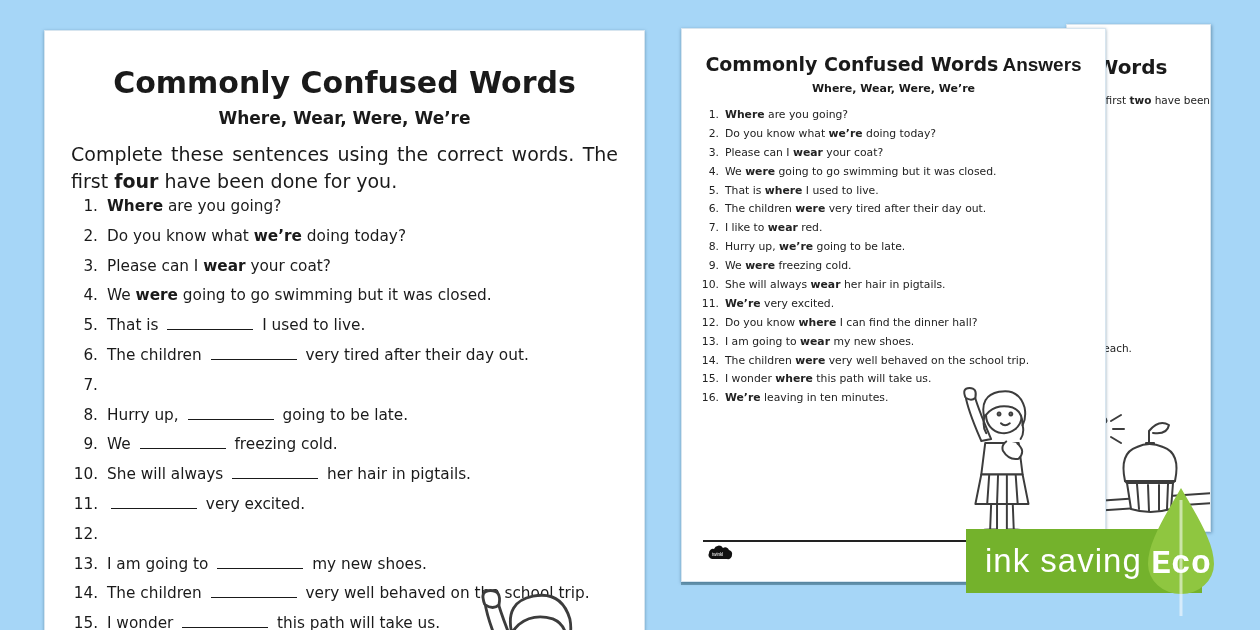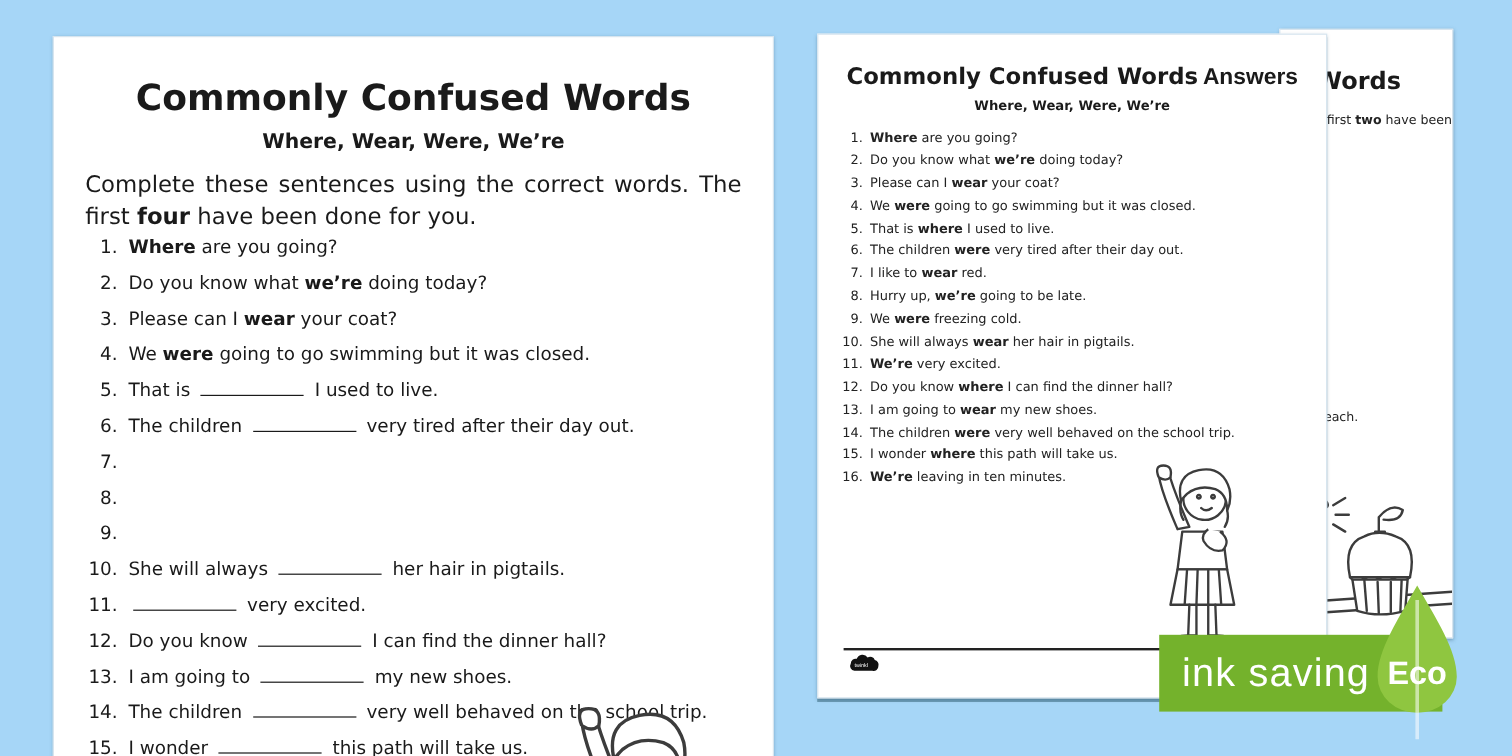--- a/index.html
+++ b/index.html
@@ -45,21 +45,21 @@
   #bg-fragments .bg-frag:nth-child(4){top:317px;}
   .bg-art{position:absolute;left:0;top:344px;width:145px;}
 
   
   .eco-banner{position:absolute;left:966px;top:529px;width:236px;height:64px;z-index:5;
               background:#74B22C;display:flex;align-items:center;}
   .eco-banner .label{color:#fff;font-size:33px;margin-left:19px;letter-spacing:1px;
               font-family:"Liberation Sans",sans-serif;}
   .eco-leaf{position:absolute;left:1146px;top:486px;width:70px;height:132px;z-index:6;}
   .eco-text{position:absolute;left:1146px;top:546px;width:70px;text-align:center;z-index:7;
-            color:#fff;font-weight:700;font-size:27px;font-family:Liberation Sans, sans-serif;}
+            color:#fff;font-weight:700;font-size:33px;font-family:Liberation Mono, monospace;}
 
   svg .ln{fill:none;stroke:#3c3c3c;stroke-width:2;stroke-linecap:round;stroke-linejoin:round;}
   svg .fw{fill:#fff;stroke:#3c3c3c;stroke-width:2;stroke-linejoin:round;}
 </style>
 </head>
 <body>
 
 <div class="stage" style="background: rgb(166, 214, 247);">
 
   <div class="page page-third">
@@ -207,35 +207,36 @@
         </li>
         <li>
           <span class="num">6.</span>
           <span class="txt">The children <span class="blank"></span> very tired after their day out.</span>
         </li>
         <li>
           <span class="num">7.</span>
         </li>
         <li>
           <span class="num">8.</span>
+          <span class="txt">Hurry up, <span class="blank"></span> going to be late.</span>
         </li>
         <li>
           <span class="num">9.</span>
+          <span class="txt">We <span class="blank"></span> freezing cold.</span>
         </li>
         <li>
           <span class="num">10.</span>
           <span class="txt">She will always <span class="blank"></span> her hair in pigtails.</span>
         </li>
         <li>
           <span class="num">11.</span>
           <span class="txt"><span class="blank"></span> very excited.</span>
         </li>
         <li>
           <span class="num">12.</span>
-          <span class="txt">Do you know <span class="blank"></span> I can find the dinner hall?</span>
         </li>
         <li>
           <span class="num">13.</span>
           <span class="txt">I am going to <span class="blank"></span> my new shoes.</span>
         </li>
         <li>
           <span class="num">14.</span>
           <span class="txt">The children <span class="blank"></span> very well behaved on the school trip.</span>
         </li>
         <li>

